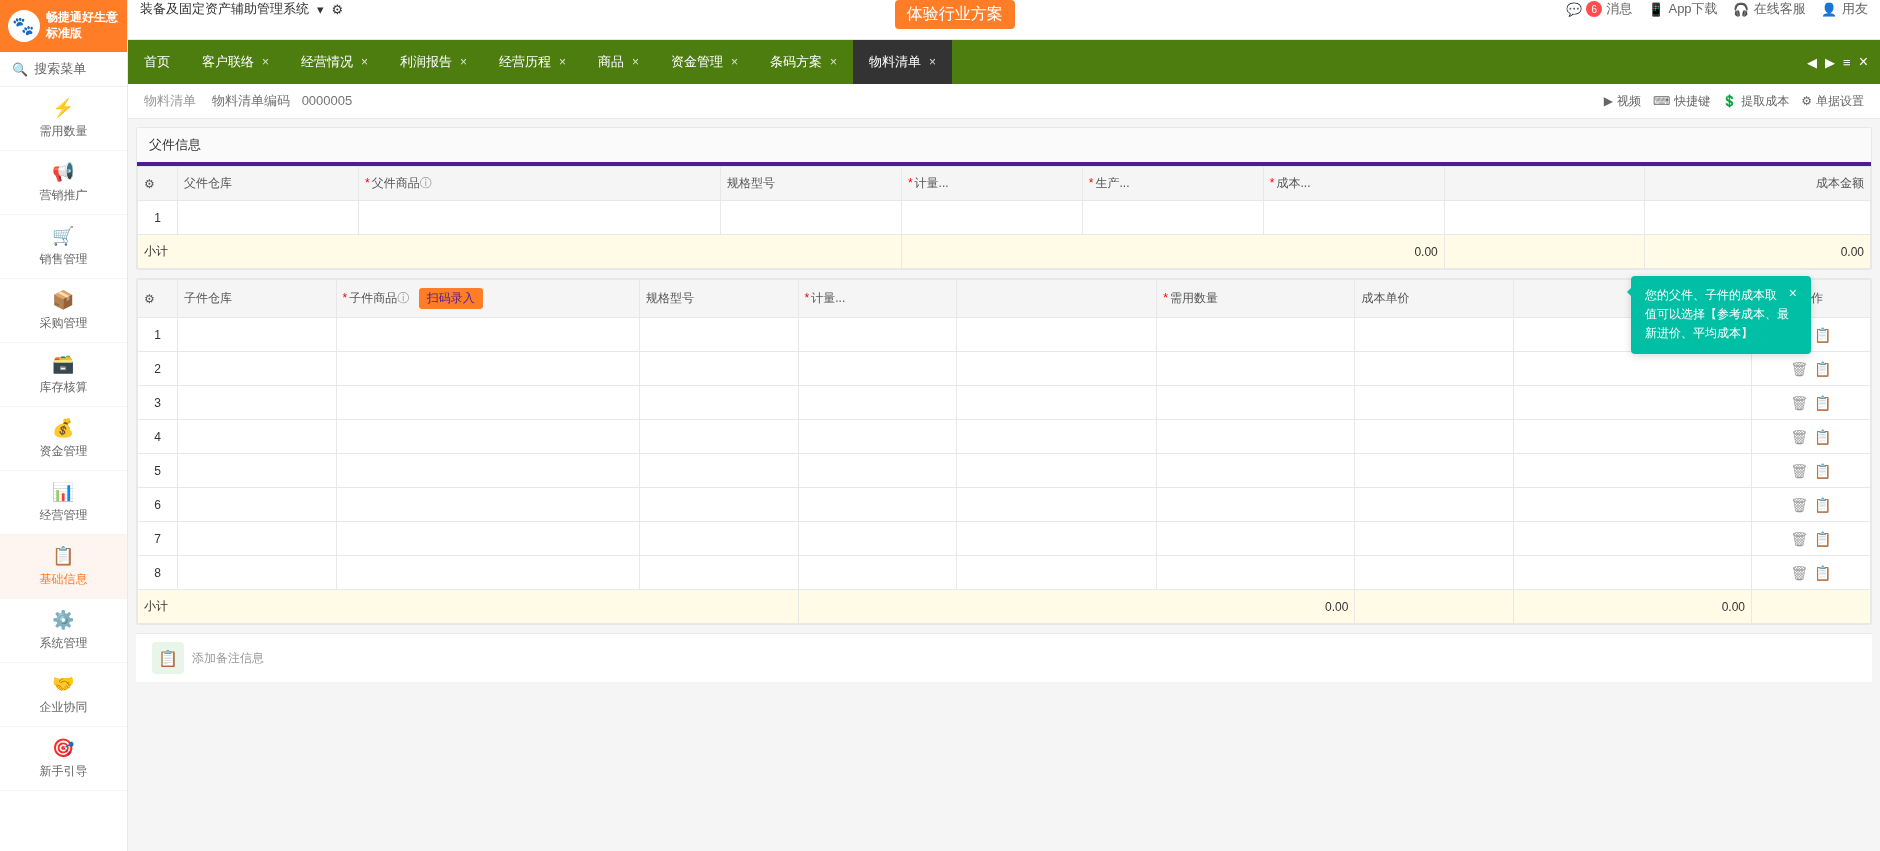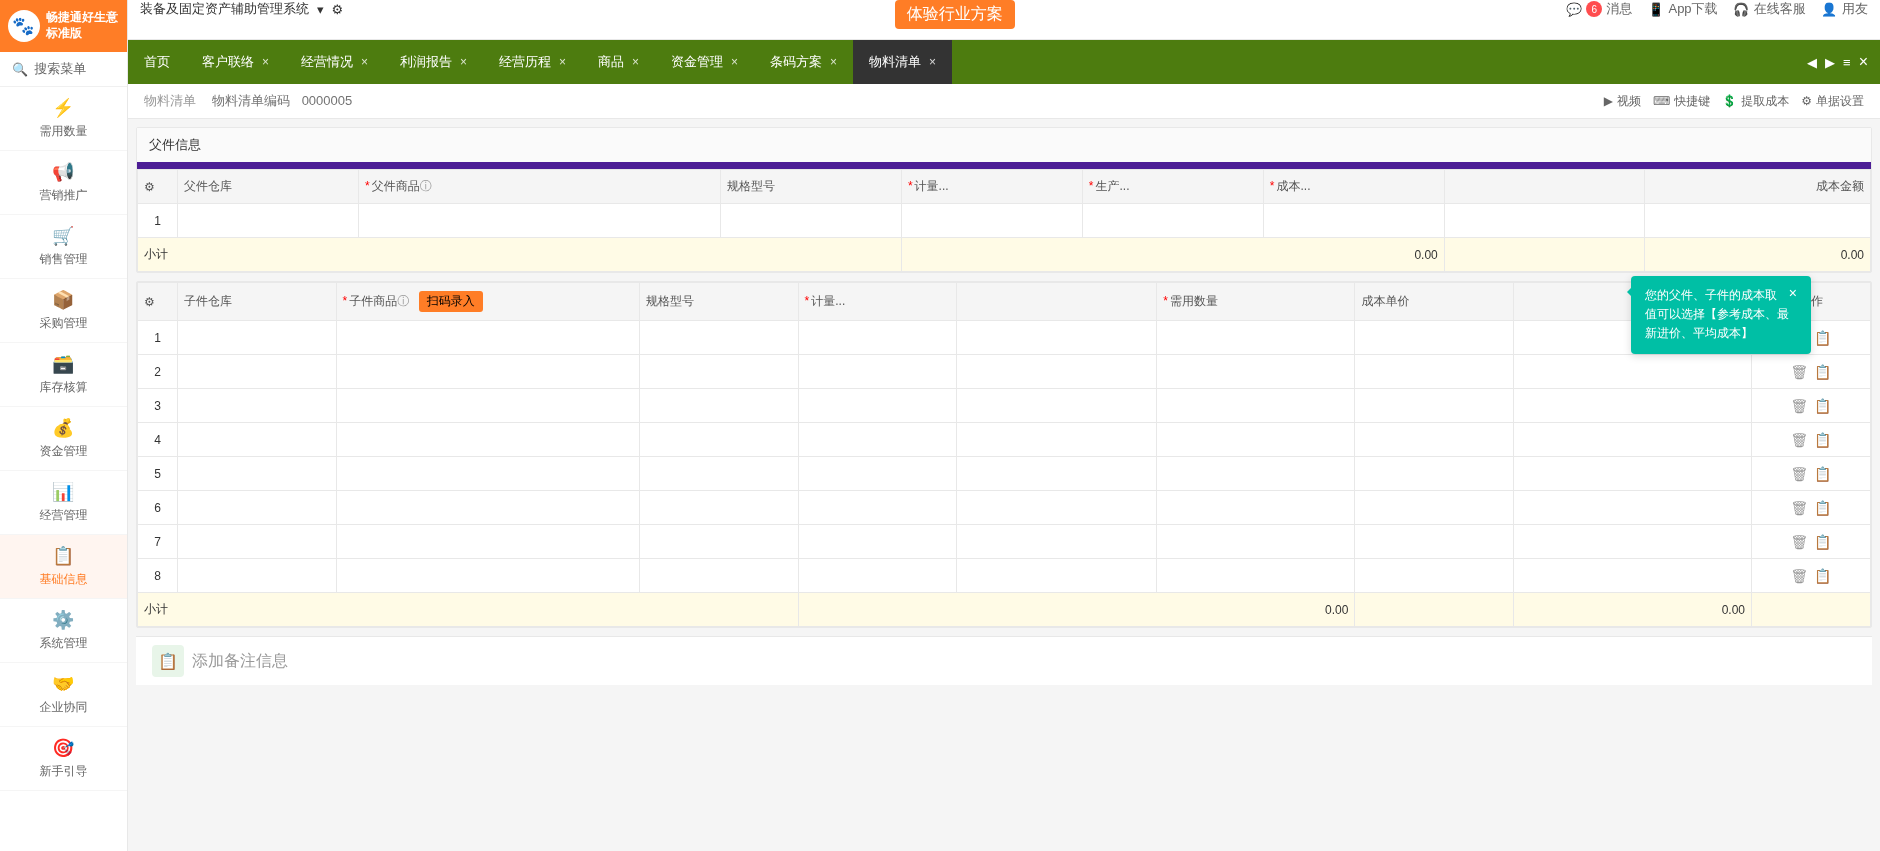--- a/index.html
+++ b/index.html
@@ -195,21 +195,21 @@
       margin: 8px 8px 0;
       border: 1px solid #e8e8e8;
       border-radius: 2px;
     }
     .section-title {
       padding: 8px 12px;
       font-size: 13px;
       font-weight: 500;
       color: #333;
       background: #fafafa;
-      border-bottom: 7px solid #4c1d95;
+      border-bottom: 4px solid #4c1d95;
     }
 
     
     .data-table {
       width: 100%;
       border-collapse: collapse;
       font-size: 12px;
     }
     .data-table th {
       background: #f5f5f5;
@@ -247,21 +247,21 @@
     .col-spec { min-width: 80px; }
     .col-unit { min-width: 80px; }
     .col-production { min-width: 80px; }
     .col-cost { min-width: 80px; }
     .col-cost-amount { min-width: 80px; text-align: right; }
     .required-mark { color: #f00; margin-right: 2px; }
 
     
     .scan-btn {
       background: #ff7d26;
-      color: #000000;
+      color: #4c1d95;
       border: none;
       border-radius: 3px;
       padding: 2px 8px;
       cursor: pointer;
       font-size: 12px;
     }
 
     
     .action-icons { display: flex; gap: 6px; align-items: center; justify-content: center; }
     .action-icon { cursor: pointer; color: #999; font-size: 14px; }
@@ -312,21 +312,21 @@
       height: 32px;
       background: #e8f5e9;
       border-radius: 4px;
       display: flex;
       align-items: center;
       justify-content: center;
       color: #4caf50;
       font-size: 16px;
       cursor: pointer;
     }
-    .bottom-text { color: #999; font-size: 16px; }
+    .bottom-text { color: #999; font-size: 12px; }
   </style>
 </head>
 <body>
 
 <div class="sidebar">
   <div class="sidebar-logo">
     <div class="logo-icon">🐾</div>
     <div class="logo-text">
       <div>畅捷通好生意</div>
       <div>标准版</div>

